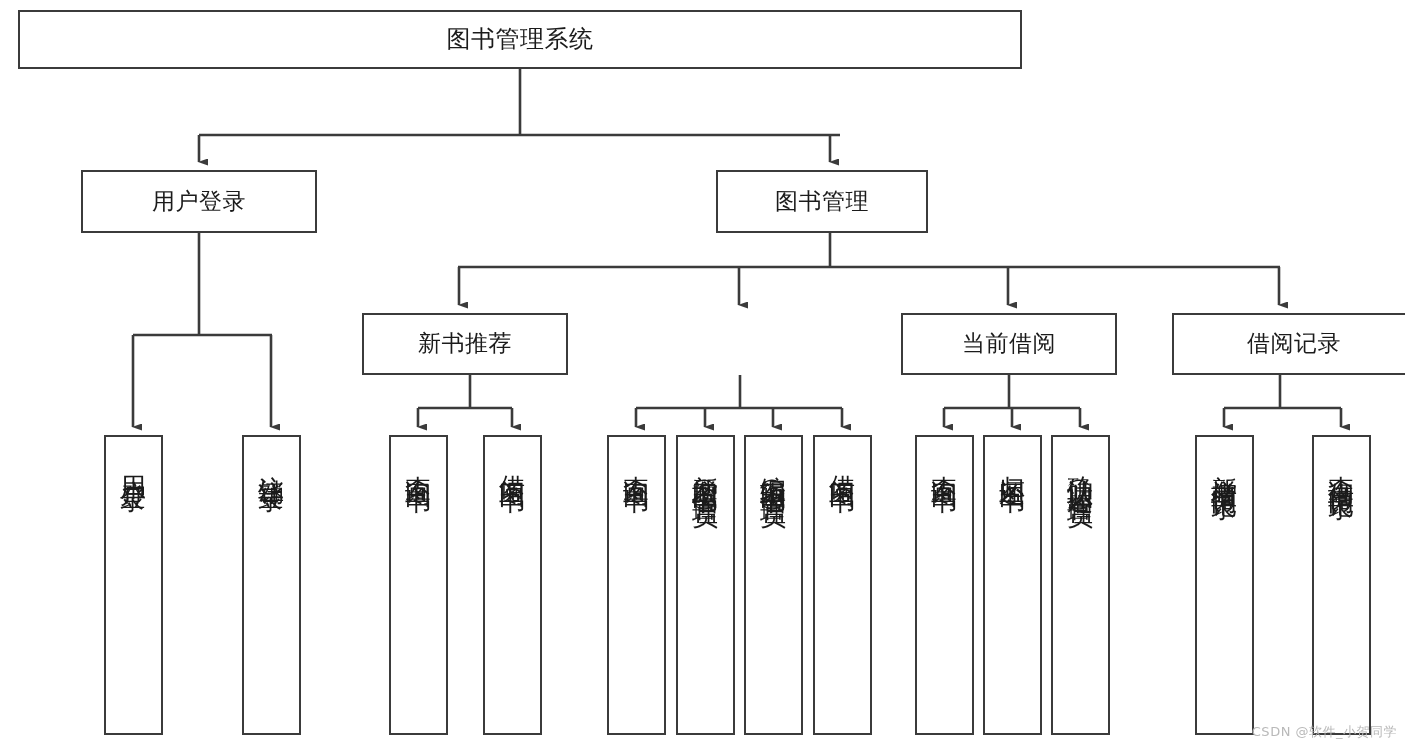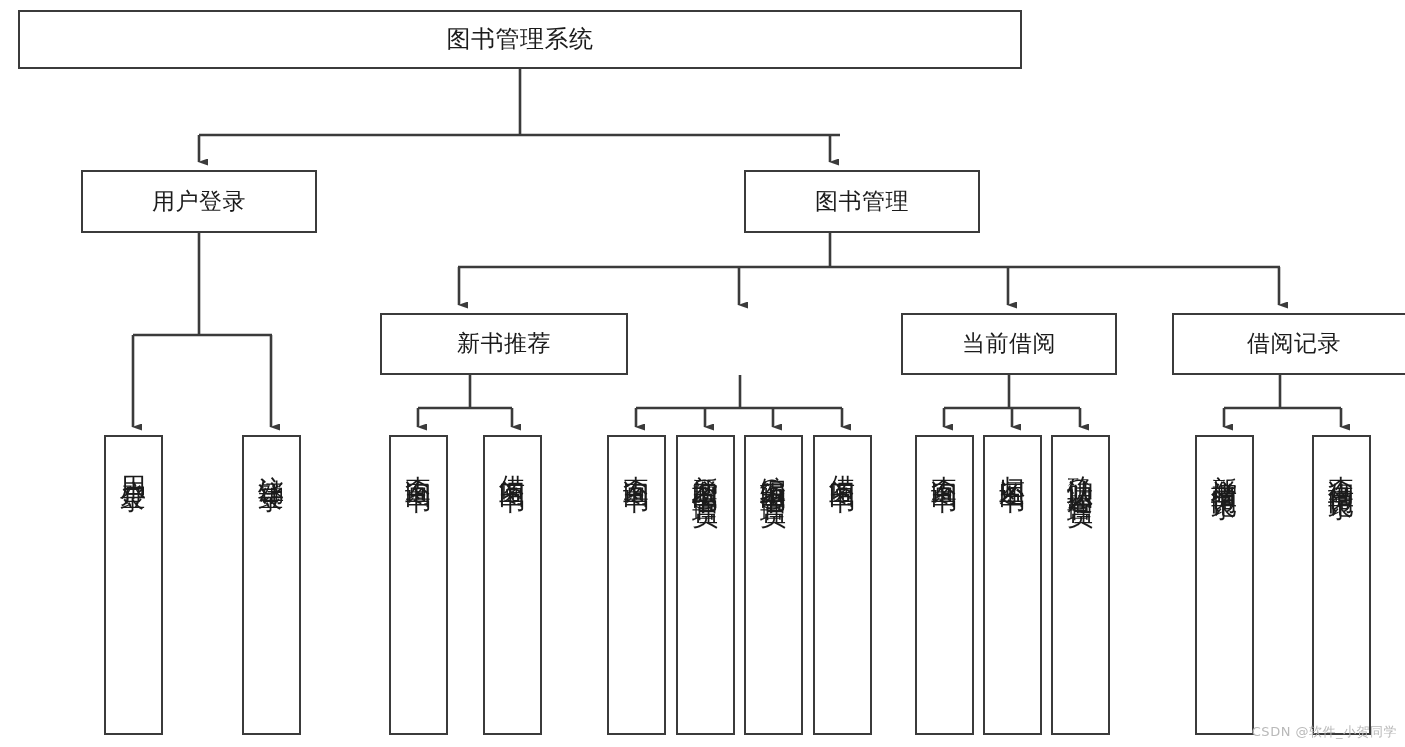--- a/index.html
+++ b/index.html
@@ -130,25 +130,25 @@
   </svg>
 
   <div class="node horiz" id="n-root" style="left:18px; top:10px; width:1004px; height:59px;">
     <span class="label">图书管理系统</span>
   </div>
 
   <div class="node horiz" style="left:81px; top:170px; width:236px; height:63px;">
     <span class="label">用户登录</span>
   </div>
 
-  <div class="node horiz" style="left:744px; top:170px; width:236px; height:63px;">
+  <div class="node horiz" style="left:716px; top:170px; width:212px; height:63px;">
     <span class="label">图书管理</span>
   </div>
 
-  <div class="node horiz" style="left:380px; top:313px; width:248px; height:62px;">
+  <div class="node horiz" style="left:362px; top:313px; width:206px; height:62px;">
     <span class="label">新书推荐</span>
   </div>
 
 
   <div class="node horiz" style="left:901px; top:313px; width:216px; height:62px;">
     <span class="label">当前借阅</span>
   </div>
 
   <div class="node horiz" style="left:1172px; top:313px; width:244px; height:62px;">
     <span class="label">借阅记录</span>

